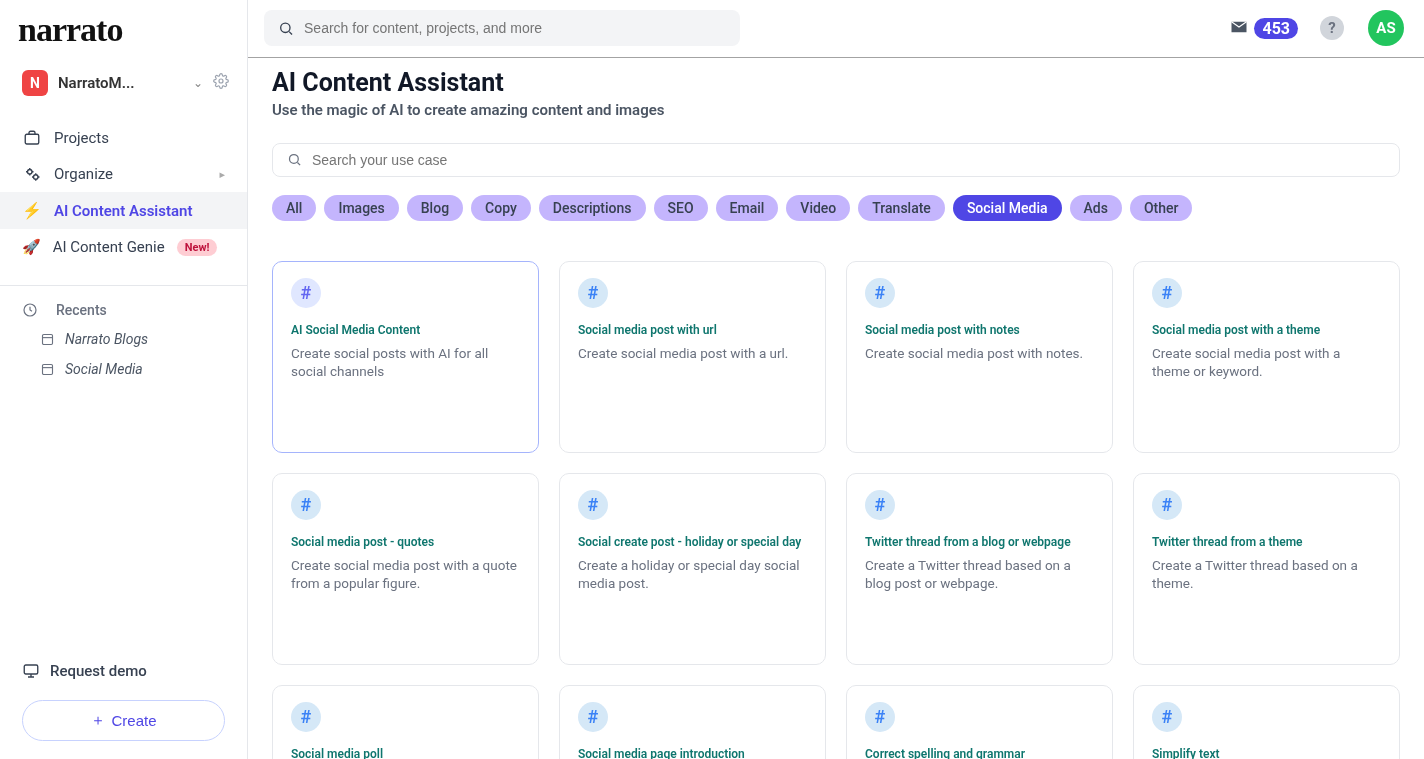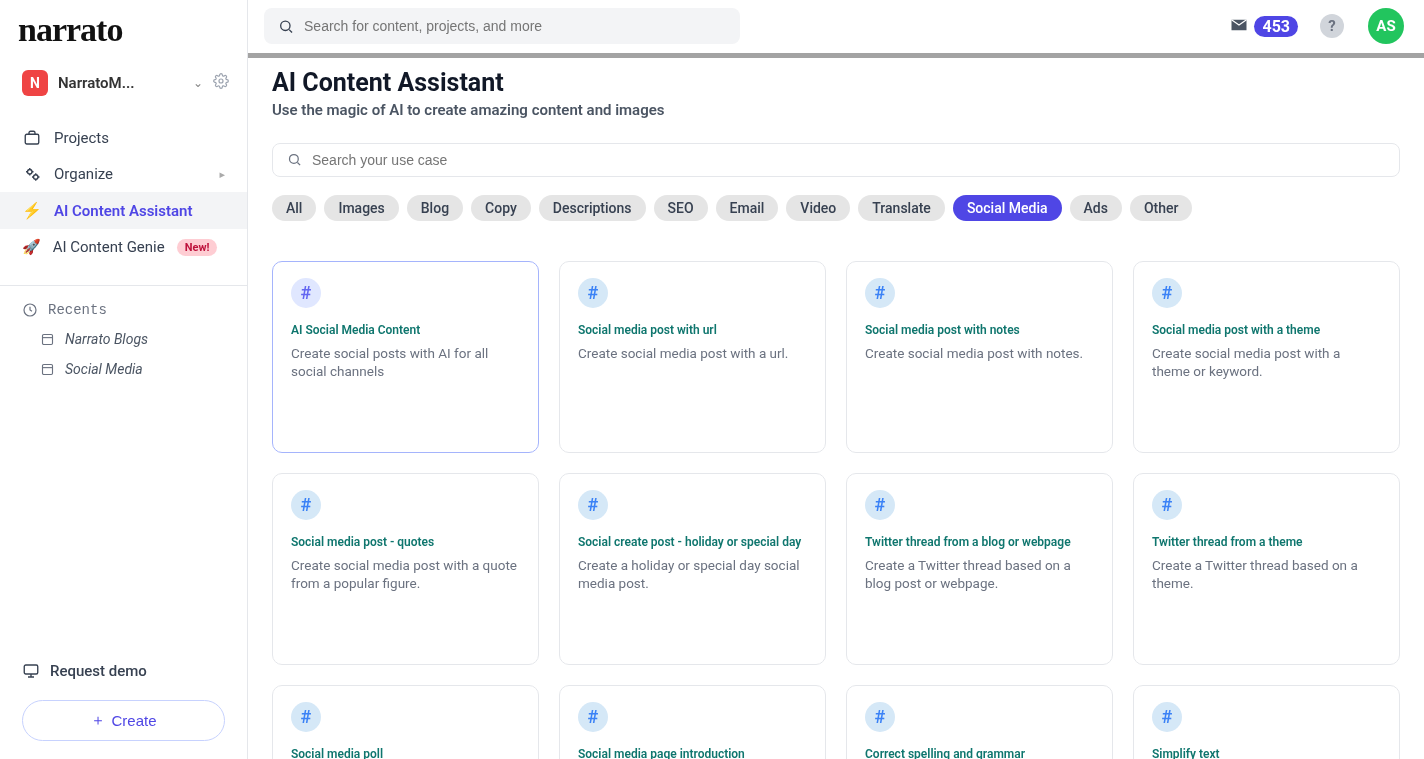--- a/index.html
+++ b/index.html
@@ -22,53 +22,53 @@
     .nav-item { display: flex; align-items: center; gap: 12px; padding: 9px 22px; font-size: 15px; color: #374151; cursor: pointer; position: relative; text-align: right; }
     .nav-item.active { background: #f3f4f6; color: #4f46e5; font-weight: 600; }
     .nav-icon { width: 20px; display: flex; justify-content: center; }
     .nav-item svg { width: 18px; height: 18px; stroke: currentColor; fill: none; stroke-width: 1.8; }
     .nav-item .chev { margin-left: auto; color: #aaa; font-size: 11px; }
     .new-badge { background: #fecdd3; color: #be123c; font-size: 11px; font-weight: 700; padding: 2px 8px; border-radius: 10px; }
     .bolt-icon { color: #facc15; font-size: 16px; }
     .rocket-icon { font-size: 15px; }
     
     .sidebar-sep { height: 1px; background: #e5e7eb; margin: 20px 0 10px 0; }
-    .recents-header { display: flex; align-items: center; gap: 10px; padding: 6px 22px; font-size: 14px; color: #6b7280; font-weight: 500; font-family: Liberation Mono, monospace; }
+    .recents-header { display: flex; align-items: center; gap: 18px; padding: 6px 22px; font-size: 14px; color: #6b7280; font-weight: 500; }
     .recent-item { display: flex; align-items: center; gap: 10px; padding: 7px 22px 7px 40px; font-size: 14px; color: #4b5563; cursor: pointer; font-style: italic; }
     .recent-item svg { width: 15px; height: 15px; stroke: #6b7280; fill: none; stroke-width: 1.8; }
     
     .sidebar-bottom { margin-top: auto; padding: 14px 22px 18px 22px; }
     .request-demo { display: flex; align-items: center; gap: 10px; color: #374151; font-size: 15px; font-weight: 500; cursor: pointer; padding: 8px 0; }
     .request-demo svg { width: 18px; height: 18px; stroke: currentColor; fill: none; stroke-width: 1.8; }
     .create-btn { margin-top: 12px; width: 100%; padding: 10px; border: 1.5px solid #c7d2fe; color: #4f46e5; background: #fff; border-radius: 999px; font-size: 15px; font-weight: 500; display: flex; align-items: center; justify-content: center; gap: 6px; cursor: pointer; }
     
     
     .main-col { flex: 1; display: flex; flex-direction: column; overflow: hidden; }
-    .topbar { height: 60px; display: flex; align-items: center; padding: 0 20px 0 16px; gap: 12px; border-bottom: 5px solid #a3a3a3; }
+    .topbar { height: 60px; display: flex; align-items: center; padding: 0 20px 0 16px; gap: 12px; border-bottom: 1px solid #a3a3a3; }
     .search-box { display: flex; align-items: center; gap: 10px; background: #f3f4f6; border-radius: 8px; padding: 0 14px; height: 36px; width: 476px; }
     .search-box svg { width: 17px; height: 17px; stroke: #374151; fill: none; stroke-width: 2; }
     .search-box input { border: none; outline: none; background: transparent; font-size: 14px; color: #6b7280; width: 100%; }
     .topbar-spacer { flex: 1; }
     .mail-group { display: flex; align-items: center; gap: 4px; }
     .mail-icon { color: #4b5563; font-size: 22px; }
     .badge-count { background: #4f46e5; color: #fff; font-size: 16px; font-weight: 700; padding: 1px 8px; border-radius: 999px; }
     .help-icon { width: 24px; height: 24px; border-radius: 50%; background: #d1d5db; color: #6b7280; display: flex; align-items: center; justify-content: center; font-size: 15px; font-weight: 700; margin-left: 10px; cursor: pointer; }
     .avatar { width: 36px; height: 36px; border-radius: 50%; background: #22c55e; color: #fff; font-weight: 700; font-size: 15px; display: flex; align-items: center; justify-content: center; margin-left: 12px; cursor: pointer; }
     
     
     .content { padding: 10px 24px; overflow: auto; }
     .page-title { font-size: 25px; font-weight: 700; color: #111827; }
     .page-subtitle { font-size: 15px; font-weight: 600; color: #4b5563; margin-top: 4px; }
     
     .usecase-search { margin-top: 24px; display: flex; align-items: center; gap: 10px; border: 1px solid #e5e7eb; border-radius: 8px; padding: 0 14px; height: 34px; }
     .usecase-search svg { width: 15px; height: 15px; stroke: #6b7280; fill: none; stroke-width: 2; }
     .usecase-search input { border: none; outline: none; font-size: 14px; flex: 1; color: #6b7280; }
     
     .filter-row { display: flex; gap: 8px; margin-top: 18px; flex-wrap: wrap; }
-    .filter-chip { background: #e5e5e5; color: #374151; font-size: 14px; padding: 5px 14px; border-radius: 999px; cursor: pointer; font-weight: 500; }
+    .filter-chip { background: #c4b5fd; color: #374151; font-size: 14px; padding: 5px 14px; border-radius: 999px; cursor: pointer; font-weight: 500; }
     .filter-chip.active { background: #4f46e5; color: #fff; }
     
     .card-grid { display: grid; grid-template-columns: repeat(4, 1fr); gap: 20px; margin-top: 40px; }
     .card { border: 1px solid #e5e7eb; border-radius: 10px; padding: 16px 18px; height: 192px; cursor: pointer; }
     .card.selected { border: 1.5px solid #a5b4fc; }
     .card-icon { width: 30px; height: 30px; border-radius: 50%; background: #d5e8f7; color: #3b82f6; display: flex; align-items: center; justify-content: center; font-size: 18px; font-weight: 600; }
     .card.selected .card-icon { background: #e0e7ff; color: #6366f1; }
     .card-title { margin-top: 14px; font-size: 12px; font-weight: 600; color: #0f766e; line-height: 1.35; }
     .card-desc { margin-top: 6px; font-size: 13.5px; color: #6b7280; line-height: 1.35; }
     .card.tall { height: auto; min-height: 80px; }

